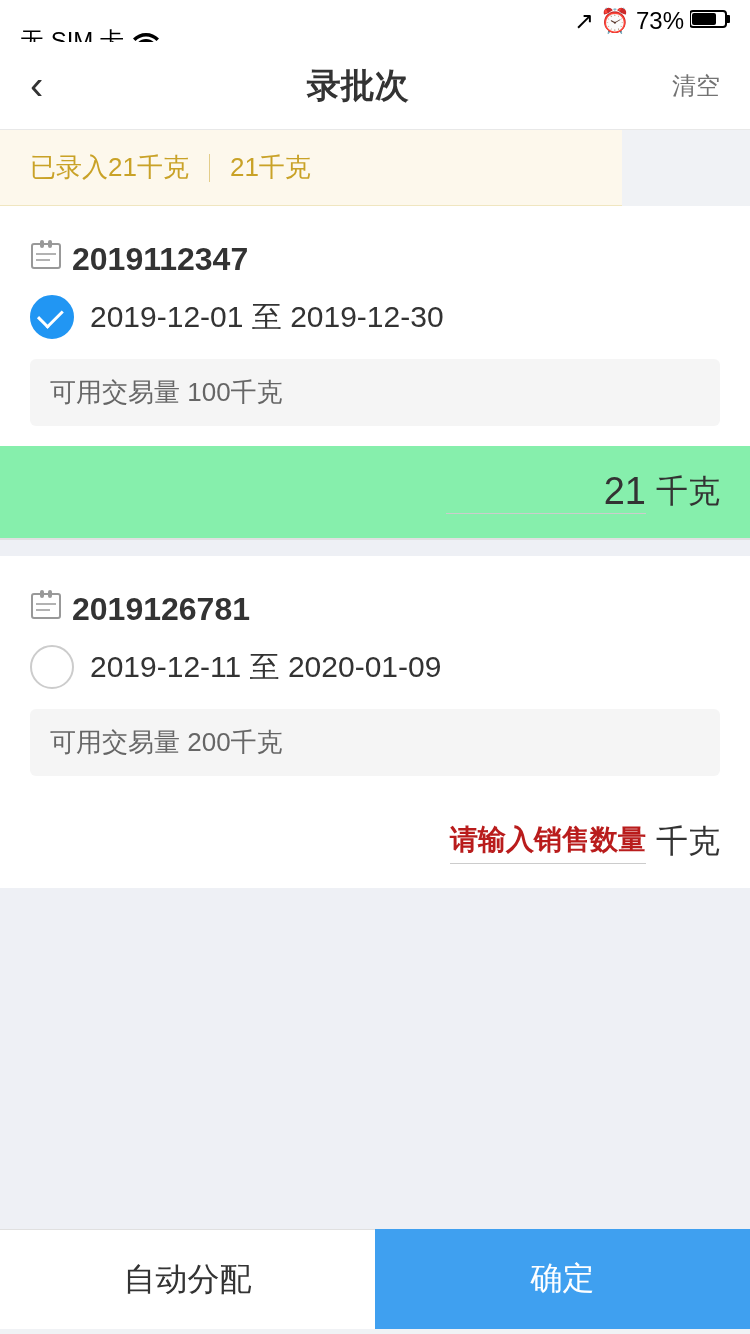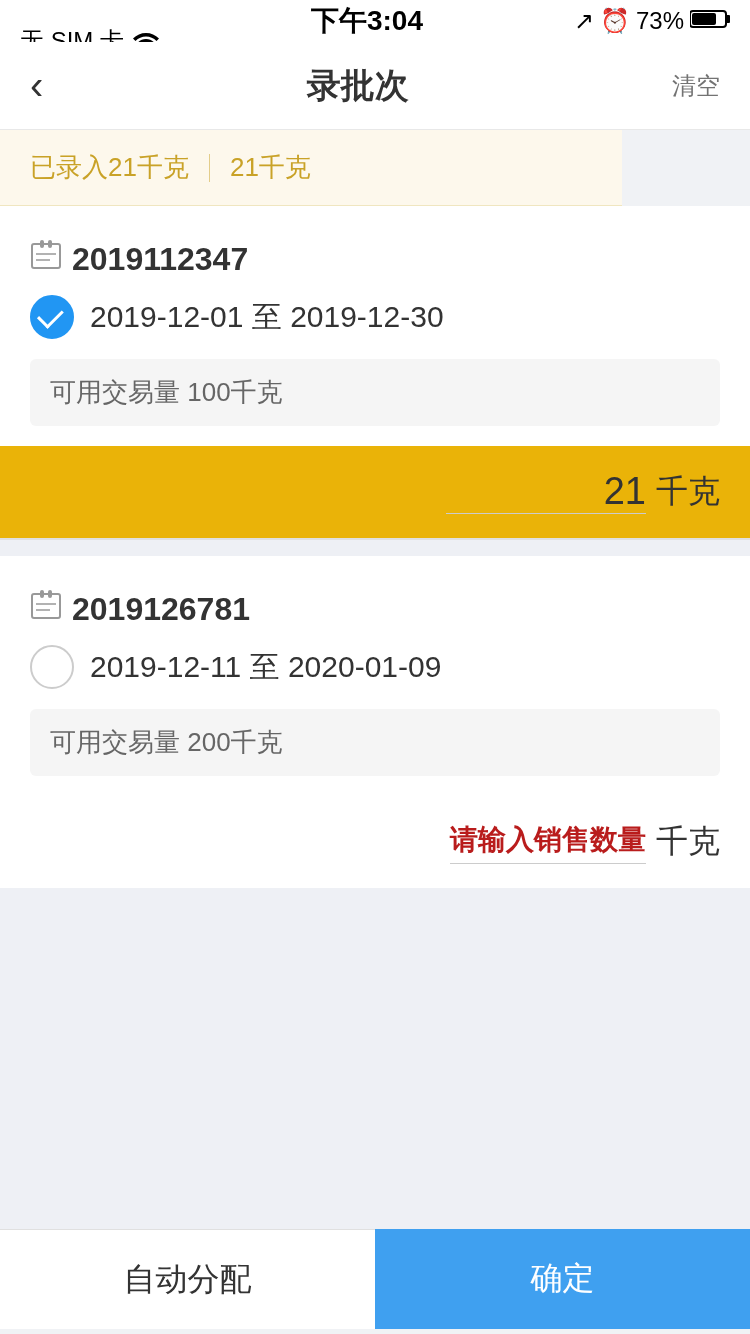--- a/index.html
+++ b/index.html
@@ -157,21 +157,21 @@
       color: #666;
       margin-left: 0;
     }
 
     
     .amount-row {
       display: flex;
       align-items: center;
       justify-content: flex-end;
       padding: 24px 30px;
-      background: #eab308;
+      background: #86efac;
       gap: 10px;
     }
     .amount-value {
       font-size: 38px;
       color: #333;
       font-weight: 500;
     }
     .amount-unit {
       font-size: 32px;
       color: #333;
@@ -277,21 +277,20 @@
     <div class="status-left">
       <span>无 SIM 卡</span>
       <span>
         <svg width="28" height="20" viewBox="0 0 28 20">
           <path d="M14 4C9 4 4.5 6 1 9.5L3.5 12C6.3 9.2 10 7.5 14 7.5s7.7 1.7 10.5 4.5L27 9.5C23.5 6 19 4 14 4z" fill="#000"></path>
           <path d="M14 10c-3 0-5.7 1.2-7.7 3.1L8.8 15.6c1.4-1.4 3.3-2.3 5.2-2.3s3.8.9 5.2 2.3l2.5-2.5C19.7 11.2 17 10 14 10z" fill="#000"></path>
           <circle cx="14" cy="19" r="2" fill="#000"></circle>
         </svg>
       </span>
     </div>
-    <div class="status-center">下午3:04</div>
     <div class="status-right">
       <span>↗</span>
       <span>⏰</span>
       <span>73%</span>
       <span>
         <svg width="40" height="20" viewBox="0 0 40 20">
           <rect x="0" y="2" width="36" height="16" rx="3" ry="3" stroke="#000" stroke-width="2" fill="none"></rect>
           <rect x="36" y="6" width="4" height="8" rx="1" fill="#000"></rect>
           <rect x="2" y="4" width="24" height="12" rx="2" fill="#000"></rect>
         </svg>

